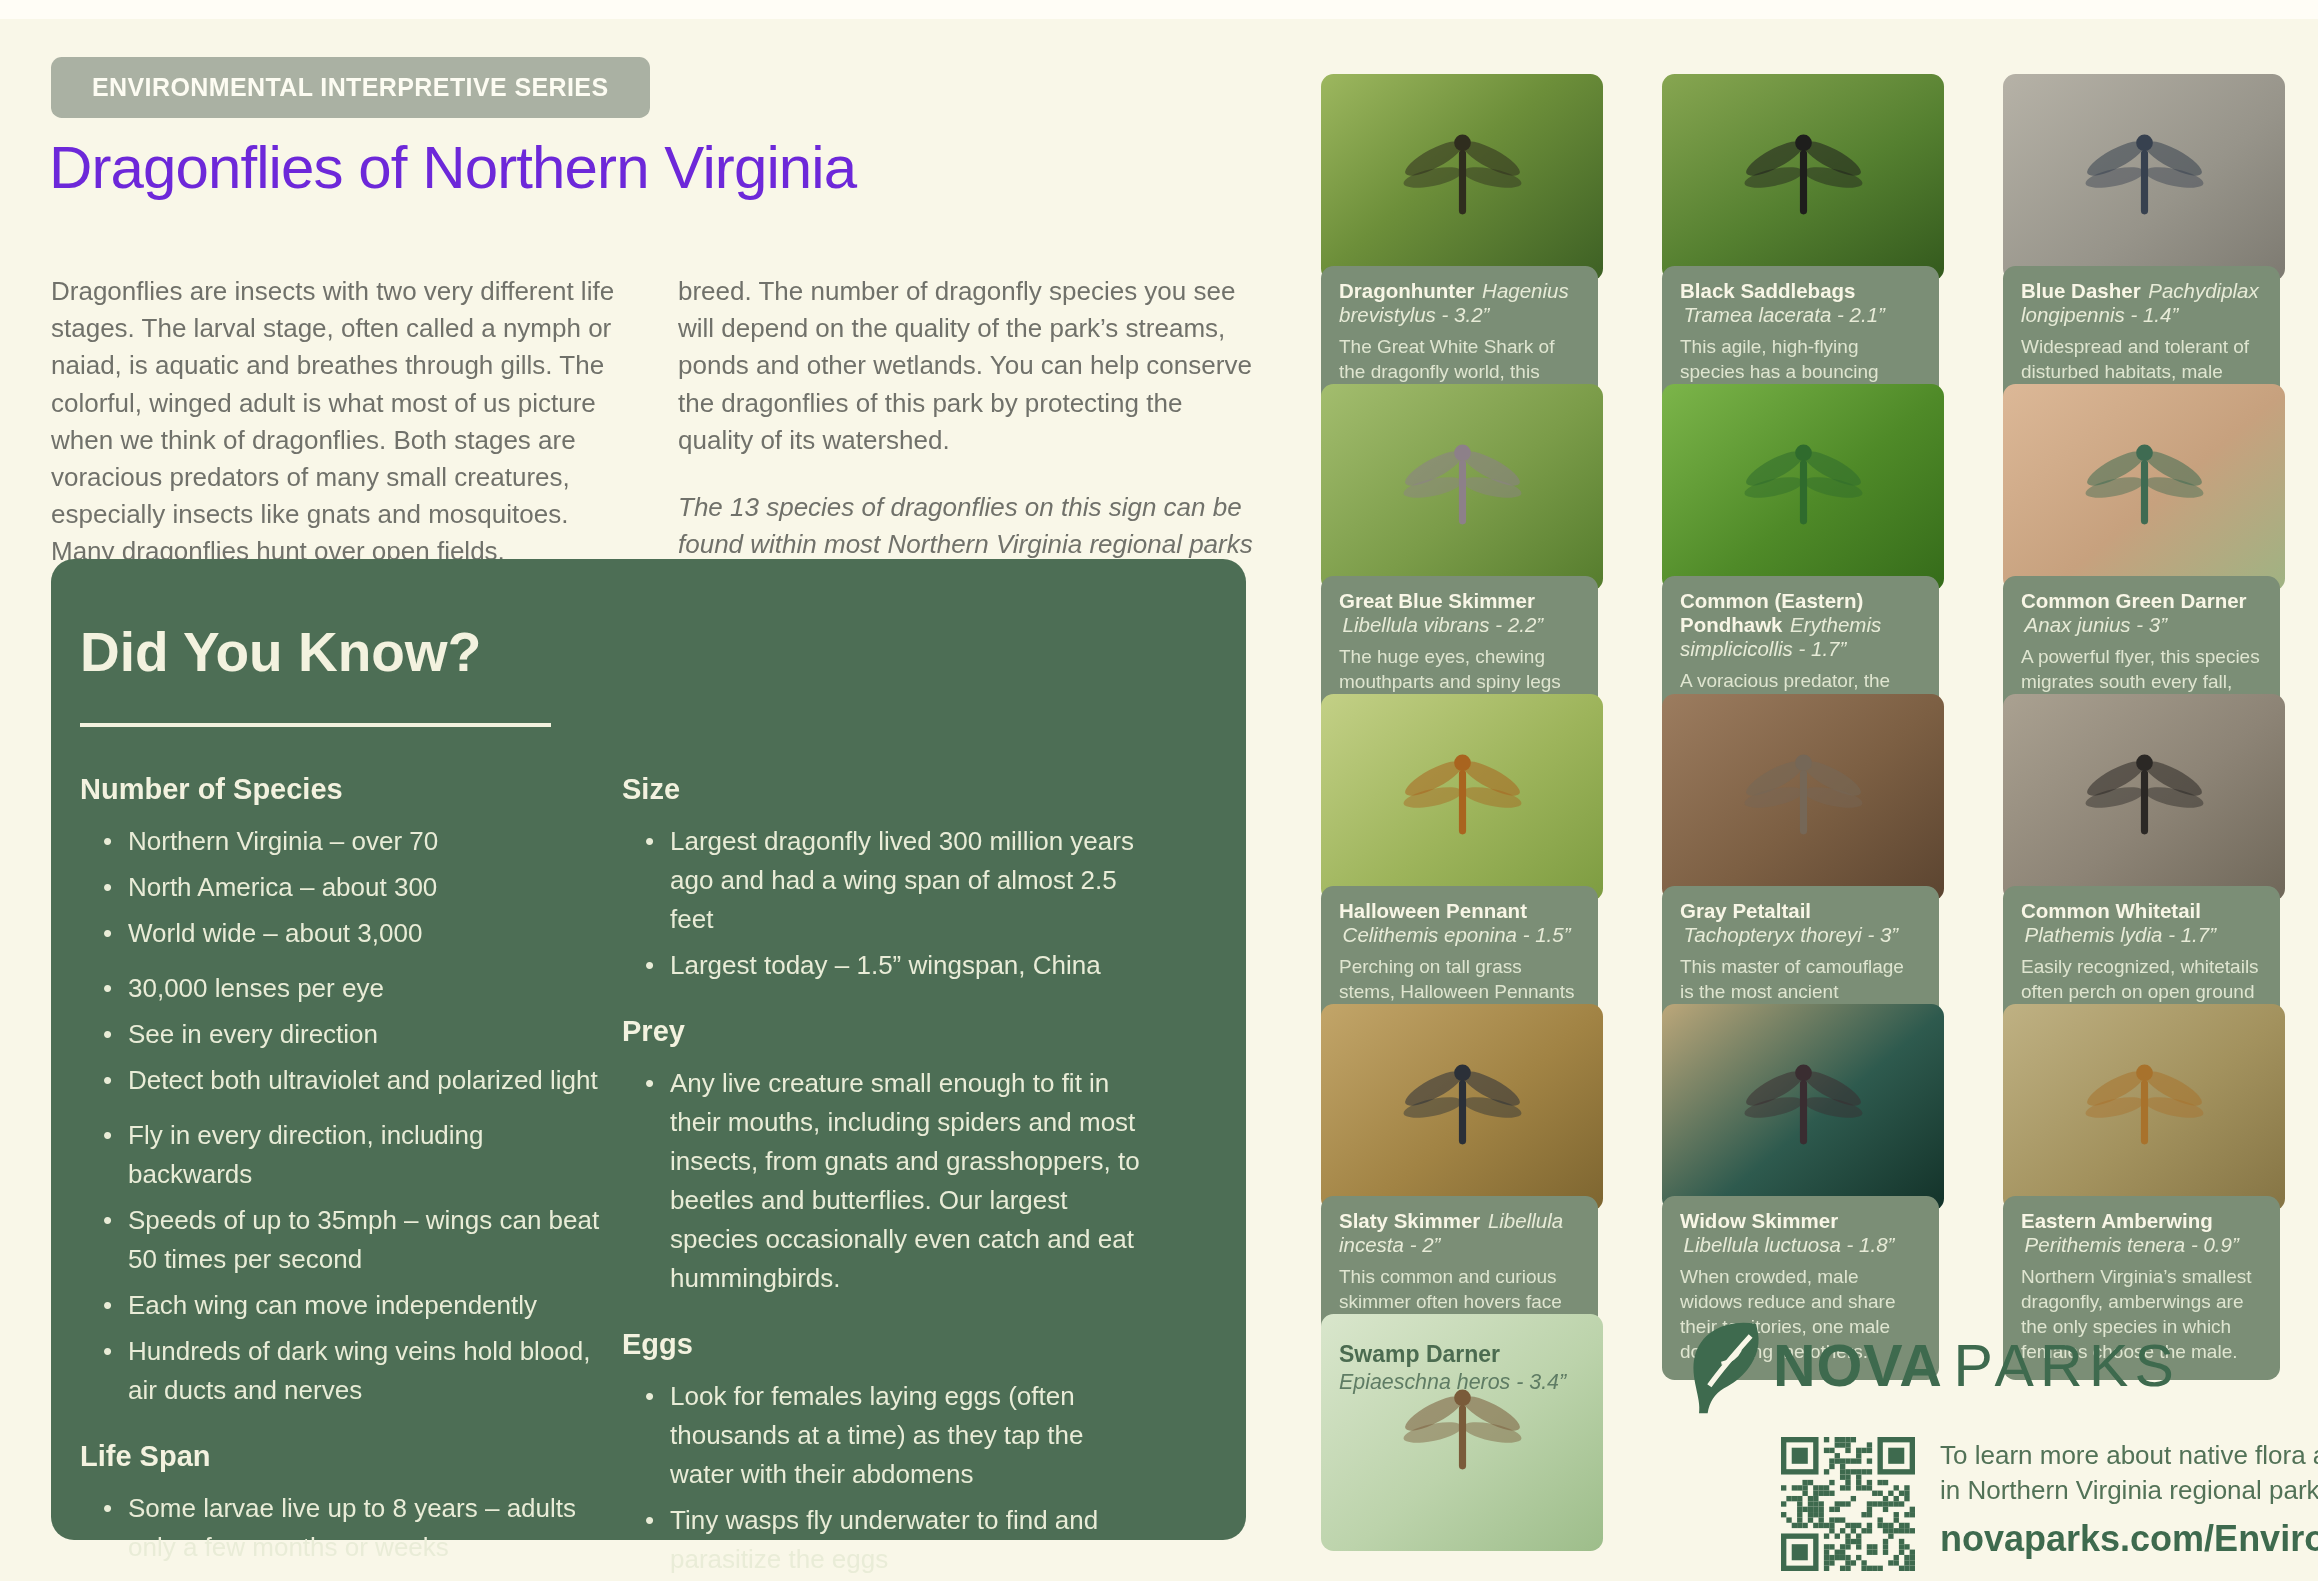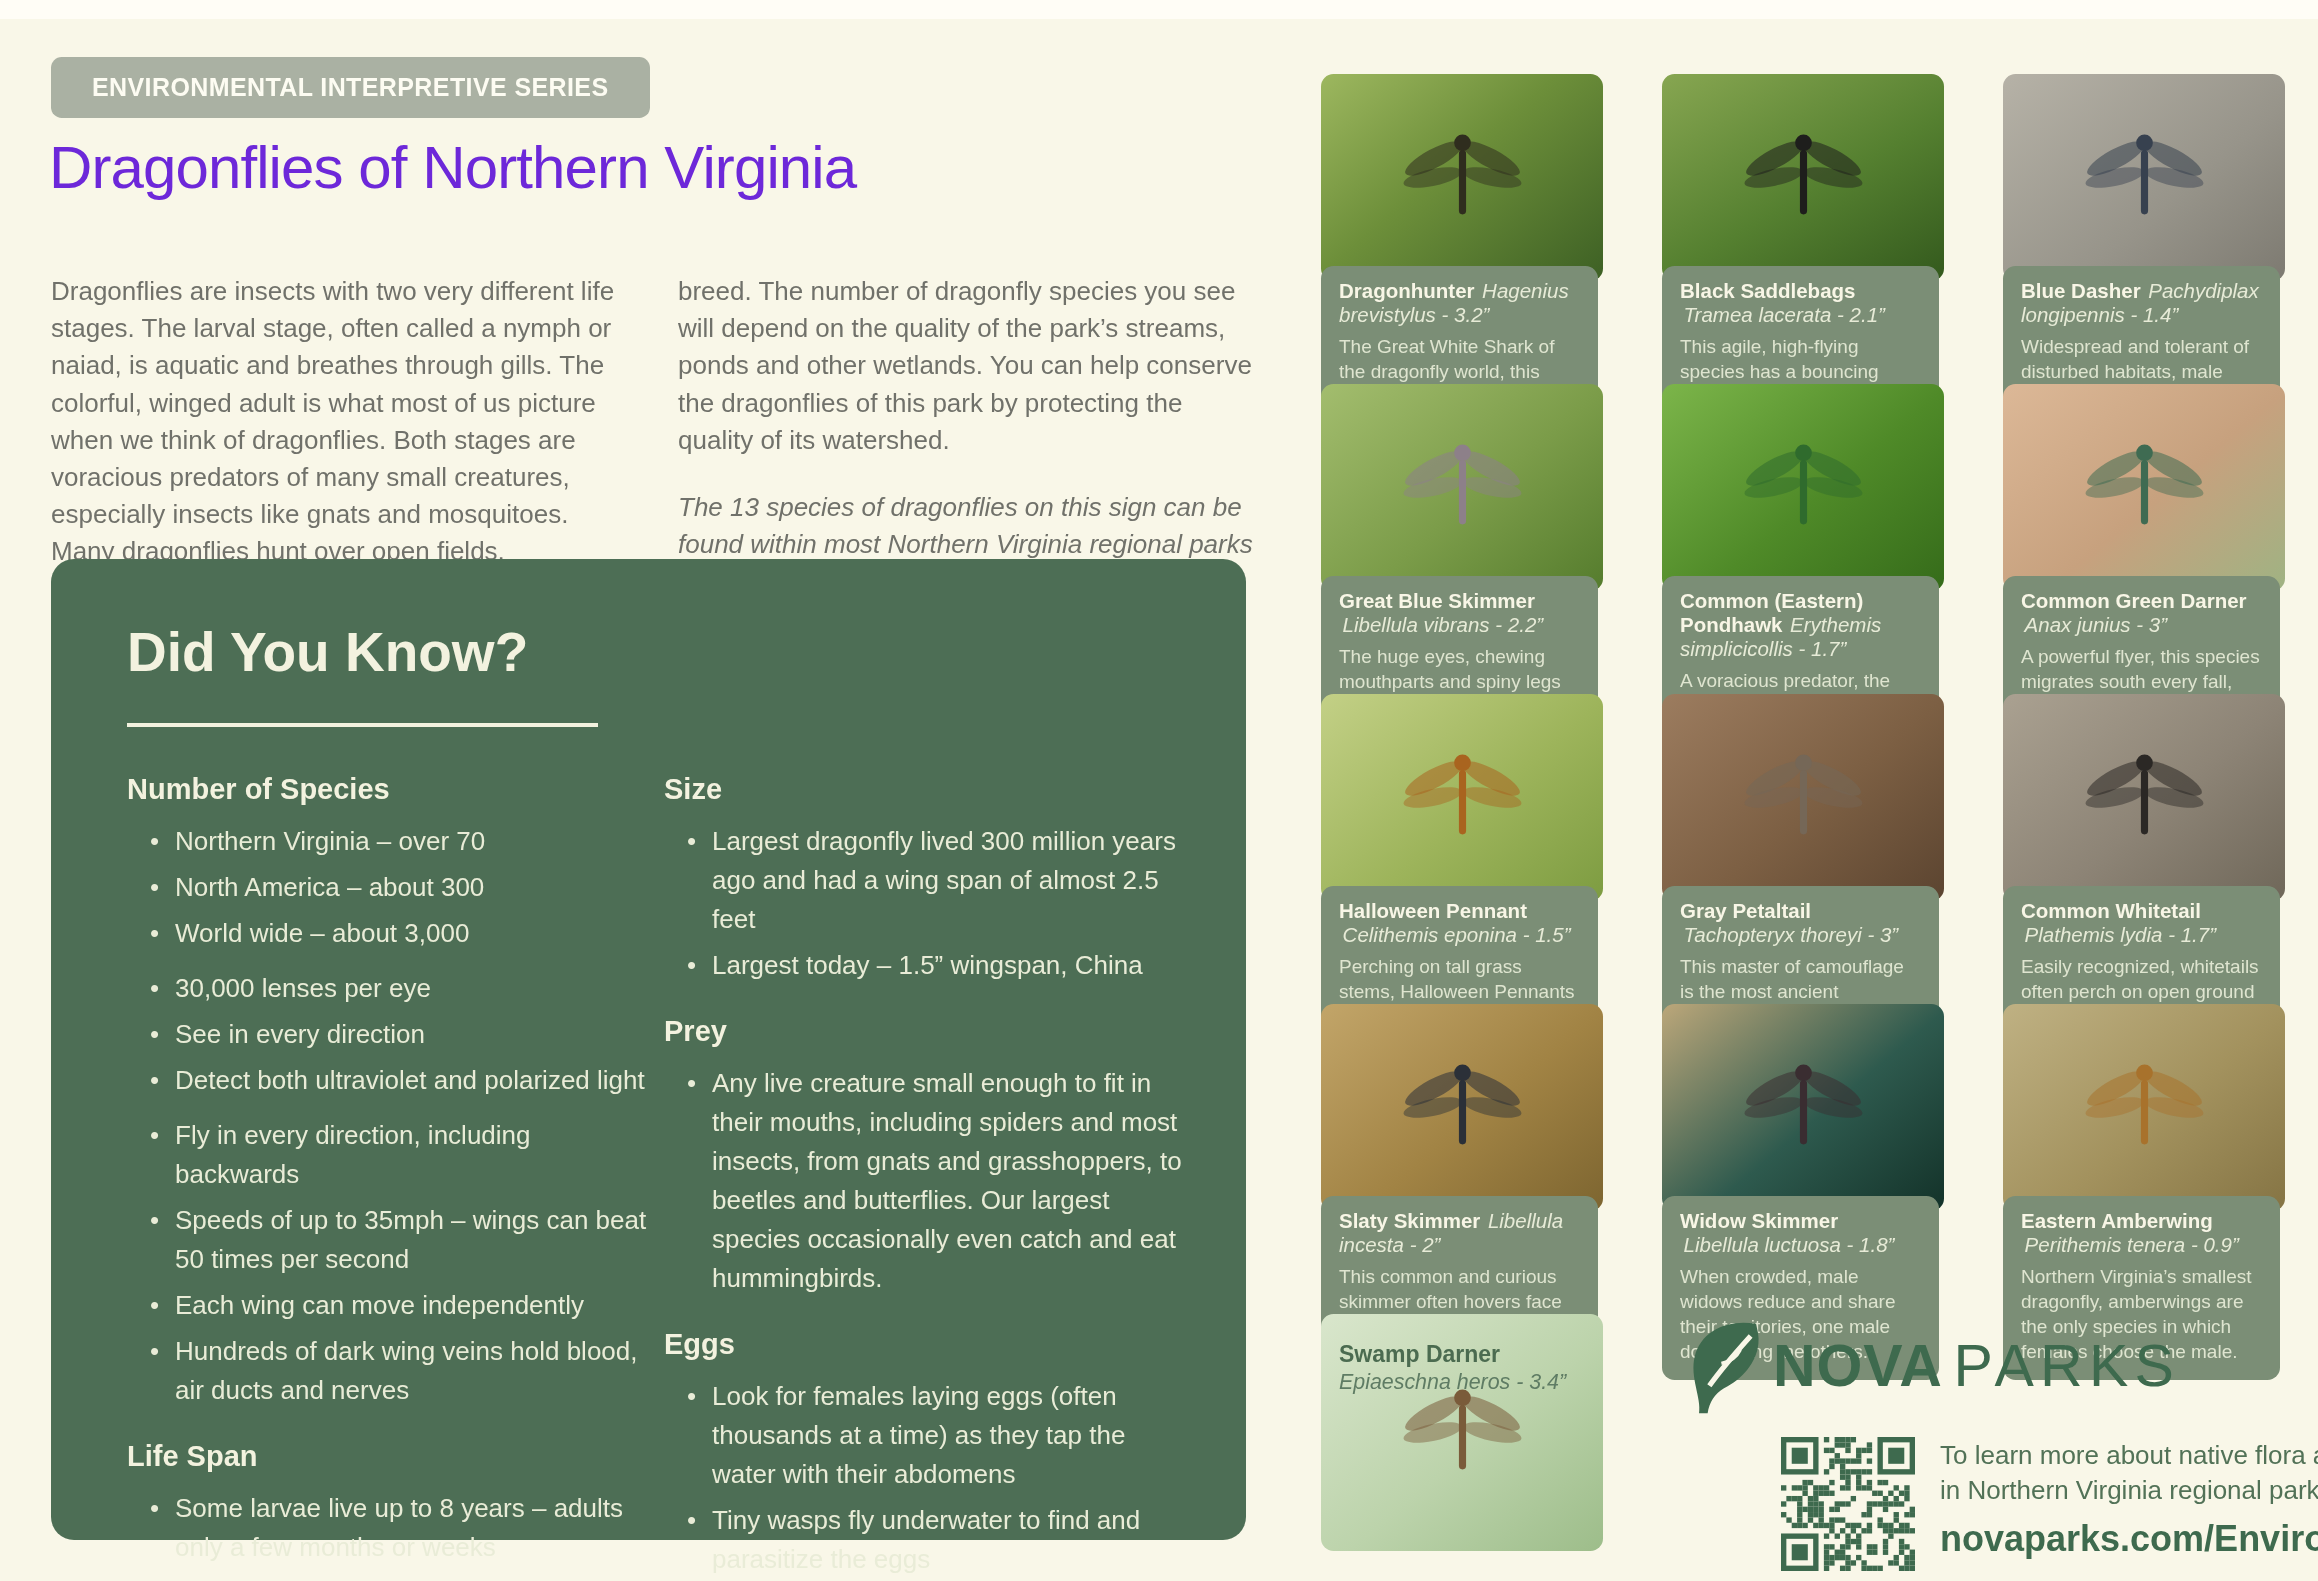--- a/index.html
+++ b/index.html
@@ -9,21 +9,21 @@
   
   .badge{position:absolute;left:51px;top:38px;background:#aab1a3;color:#fdfcf2;font-weight:bold;
          font-size:25px;letter-spacing:0.4px;padding:16px 41px;border-radius:10.7px;}
   .title{position:absolute;left:49px;top:114px;color:#6d28d9;font-weight:normal;font-size:60px;letter-spacing:-0.9px;margin:0;}
   .intro{position:absolute;left:51px;top:254px;width:1204px;display:flex;gap:50px;}
   .intro .col{width:578px;font-size:26px;line-height:1.43;color:#70716a;}
   .intro p{margin:0 0 30px 0;}
   .italic{font-style:italic;}
 
   .panel{position:absolute;left:51px;top:540px;width:1195px;height:981px;background:#4d6e55;border-radius:23px;
-         box-sizing:border-box;padding:61px 45px 0 76px;color:#eef0db;}
+         box-sizing:border-box;padding:61px 45px 0 29px;color:#eef0db;}
   .panel h2{margin:0;font-size:55px;font-weight:bold;color:#f3f2df;}
   .rule{width:471px;height:3.6px;background:#f3f2df;margin-top:39px;}
   .dyk-cols{display:flex;margin-top:46px;}
   .dyk-col{width:542px;}
   .dyk-col h3{font-size:29px;font-weight:bold;color:#f3f2df;margin:30px 0 10.7px 0;}
   .dyk-col h3:first-child{margin-top:0;}
   .dyk-col ul{list-style:none;margin:16px;padding:0;}
   .dyk-col li{position:relative;padding-left:32px;font-size:26px;line-height:1.5;color:#e9ecd7;margin-bottom:7.1px;}
   .dyk-col li::before{content:"•";position:absolute;left:7.1px;top:0;}
 

